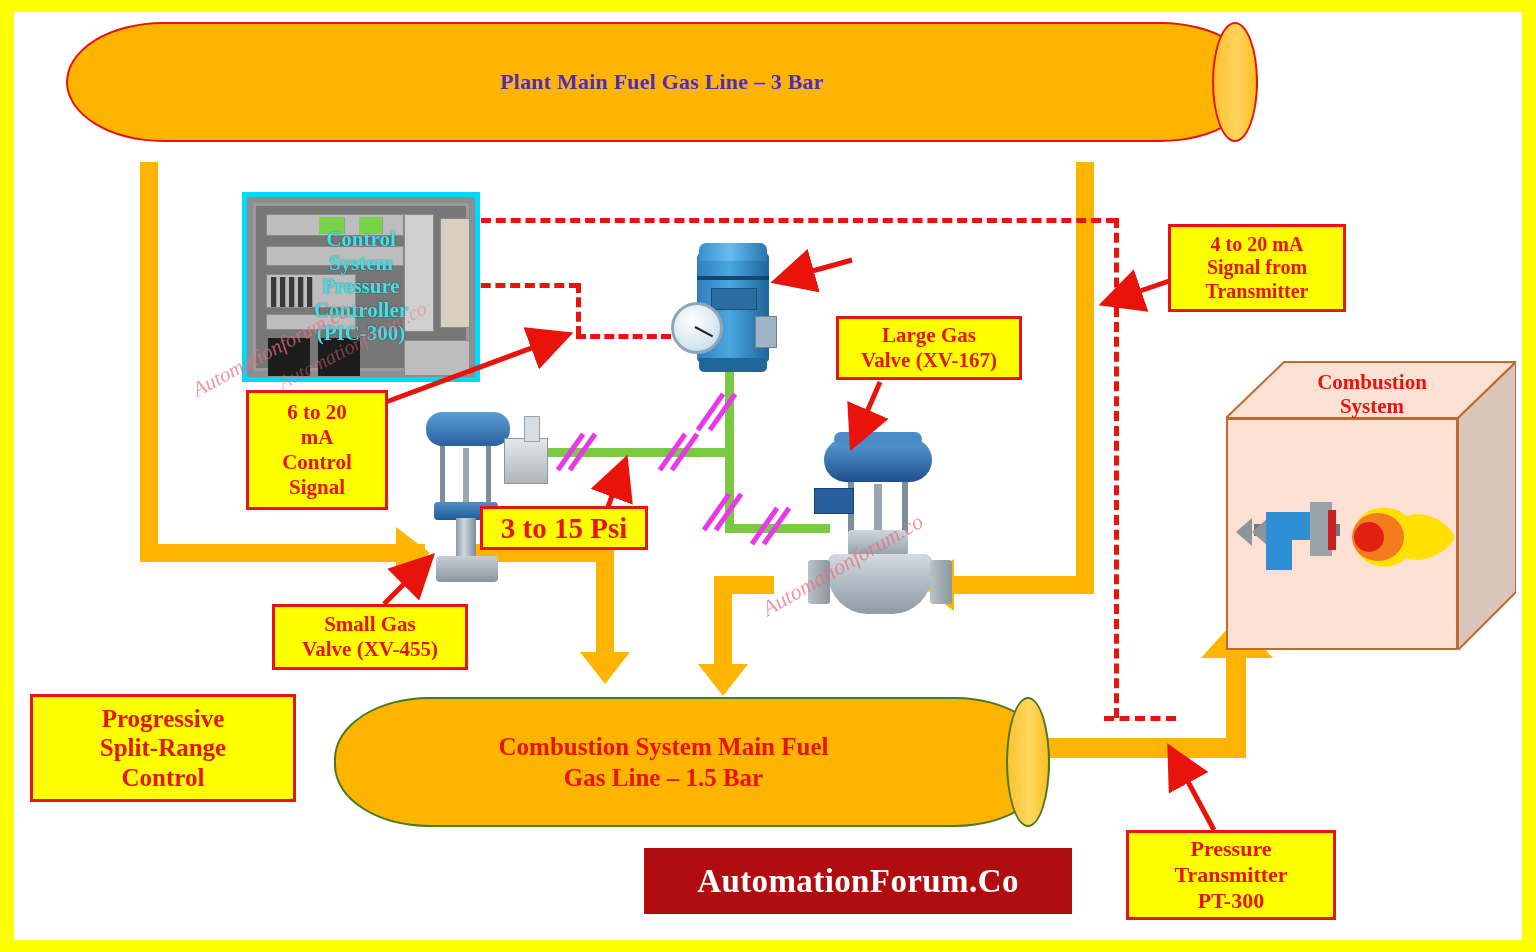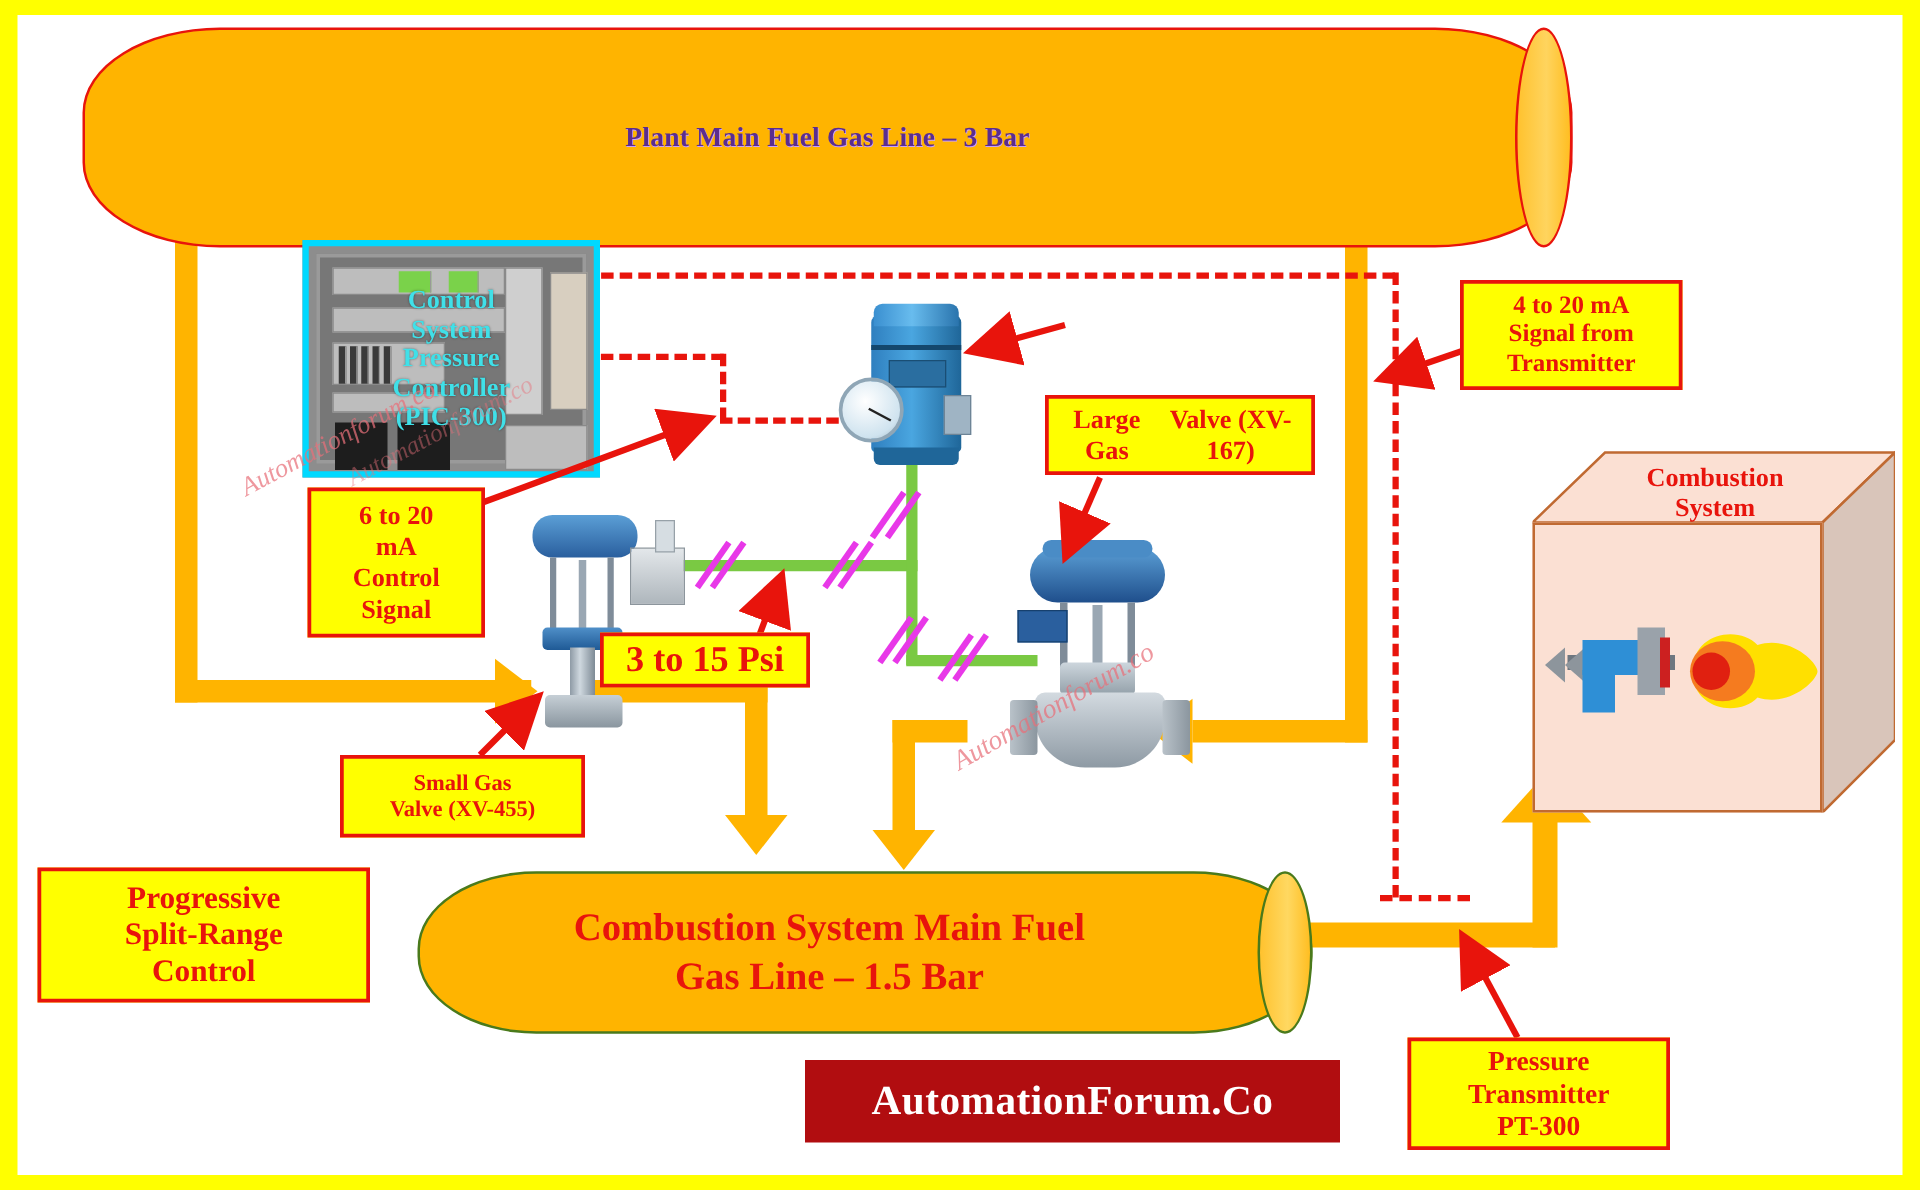--- a/index.html
+++ b/index.html
@@ -49,21 +49,21 @@
   .pipe-label-top {
     position:absolute; width:100%; text-align:center;
     top:50%; transform:translateY(-50%);
     color:#5b2d8e; font-weight:bold; font-size:22px;
     text-shadow: 0.5px 0.5px 0 #c9a0ff;
     letter-spacing:.2px;
   }
   .pipe-label-bot {
     position:absolute; width:84%; left:4%; text-align:center;
     top:50%; transform:translateY(-50%);
-    color:#e8140c; font-weight:bold; font-size:31px; line-height:1.25;
+    color:#e8140c; font-weight:bold; font-size:25px; line-height:1.25;
   }
 
   
   .lbl {
     position:absolute;
     background:#ffff00;
     border:3.5px solid #e8140c;
     color:#e8140c;
     font-weight:bold;
     text-align:center;
@@ -154,21 +154,21 @@
   <div class="arrow-l" style="left:906px; top:547px;"></div>
 
   <div class="opipe" style="left:700px; top:564px; width:60px; height:18px;"></div>
   <div class="opipe" style="left:700px; top:564px; width:18px; height:95px;"></div>
   <div class="arrow-d" style="left:684px; top:652px;"></div>
 
   <div class="opipe" style="left:1020px; top:726px; width:210px; height:20px;"></div>
   <div class="opipe" style="left:1212px; top:640px; width:20px; height:106px;"></div>
   <div class="abs" style="left:1187px; top:606px; width:0;height:0;border-left:36px solid transparent;border-right:36px solid transparent;border-bottom:40px solid #ffb400;"></div>
 
-  <div class="pipe-body pipe-top" style="left:52px; top:10px; width:1192px; height:176px;">
+  <div class="pipe-body pipe-top" style="left:52px; top:10px; width:1192px; height:120px;">
     <div class="cap"></div>
     <div class="pipe-label-top">Plant Main Fuel Gas Line – 3 Bar</div>
   </div>
 
   <div class="pipe-body pipe-bot" style="left:320px; top:685px; width:716px; height:130px;">
     <div class="cap"></div>
     <div class="pipe-label-bot">
       <div>Combustion System Main Fuel</div>
       <div>Gas Line – 1.5 Bar</div>
     </div>
@@ -314,35 +314,35 @@
     <line x1="1200" y1="818" x2="1158" y2="740" stroke="#e8140c" stroke-width="5" marker-end="url(#ah)"></line>
   </svg>
 
 
   <div class="lbl" style="left:1154px; top:212px; width:178px; height:88px; font-size:20px; flex-direction:column;">
     <div>4 to 20 mA</div>
     <div>Signal from</div>
     <div>Transmitter</div>
   </div>
 
-  <div class="lbl" style="left:822px; top:304px; width:216px; height:64px; font-size:21px; flex-direction:row;font-family:Liberation Serif, serif;">
+  <div class="lbl" style="left:822px; top:304px; width:186px; height:64px; font-size:21px; flex-direction:column;font-family:Liberation Serif, serif;">
     <div>Large Gas</div>
     <div>Valve (XV-167)</div>
   </div>
 
   <div class="lbl" style="left:232px; top:378px; width:142px; height:120px; font-size:21px; flex-direction:column;">
     <div>6 to 20</div>
     <div>mA</div>
     <div>Control</div>
     <div>Signal</div>
   </div>
 
   <div class="lbl" style="left:466px; top:494px; width:168px; height:44px; font-size:29px;">3 to 15 Psi</div>
 
-  <div class="lbl" style="left:258px; top:592px; width:196px; height:66px; font-size:18px; flex-direction:column;">
+  <div class="lbl" style="left:258px; top:592px; width:196px; height:66px; font-size:21px; flex-direction:column;">
     <div>Small Gas</div>
     <div>Valve (XV-455)</div>
   </div>
 
   <div class="lbl" style="left:16px; top:682px; width:266px; height:108px; font-size:25px; flex-direction:column;">
     <div>Progressive</div>
     <div>Split-Range</div>
     <div>Control</div>
   </div>
 

